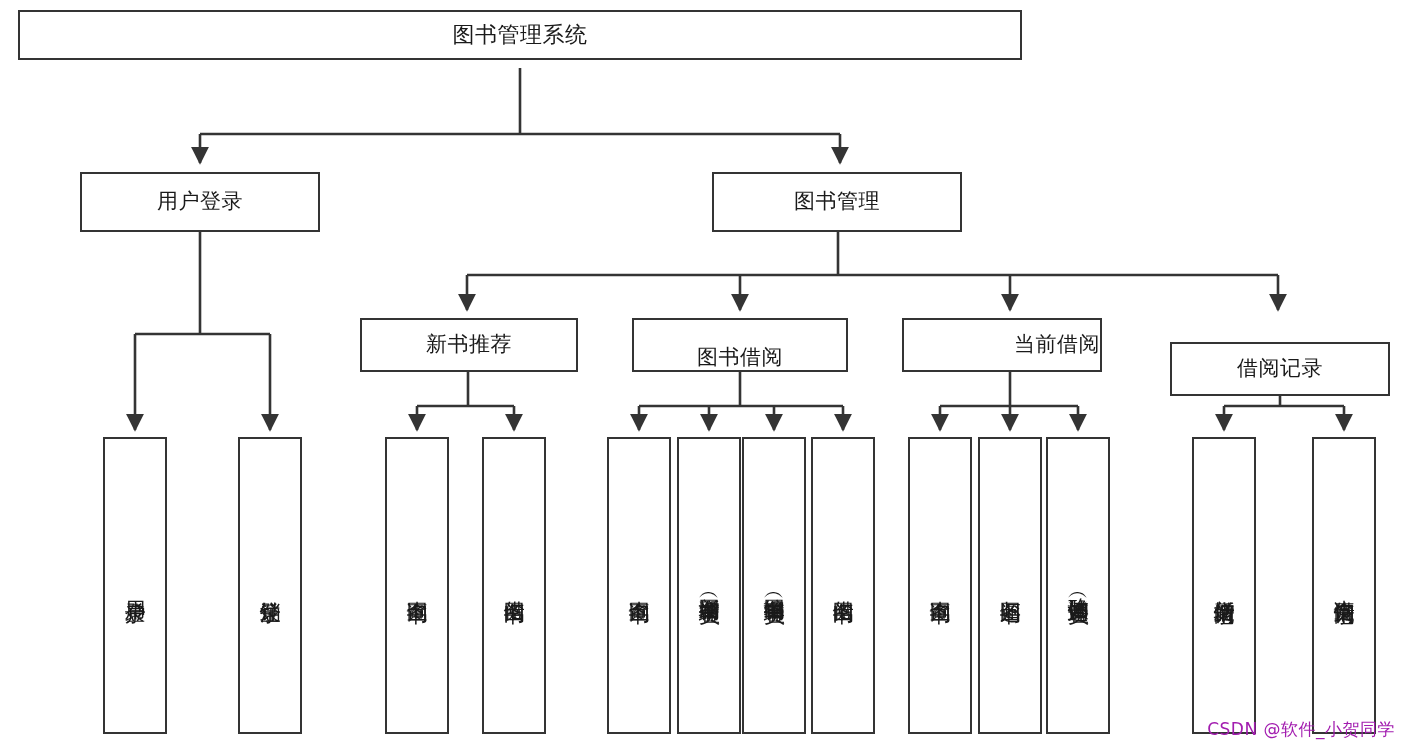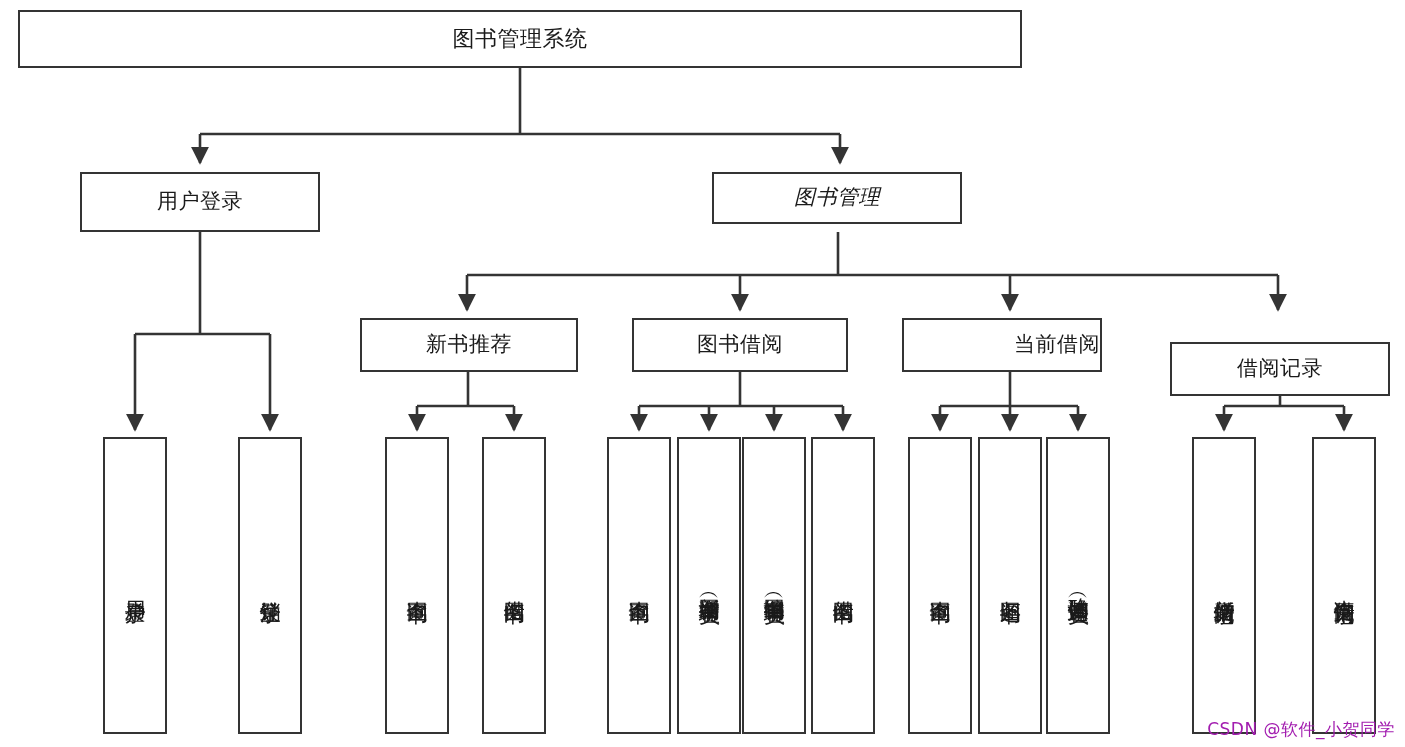--- a/index.html
+++ b/index.html
@@ -117,35 +117,35 @@
       <path d="M 1010 406 L 1010 430" marker-end="url(#arrow)"></path>
       <path d="M 1078 406 L 1078 430" marker-end="url(#arrow)"></path>
 
       <path d="M 1280 372 L 1280 406"></path>
       <path d="M 1224 406 L 1344 406"></path>
       <path d="M 1224 406 L 1224 430" marker-end="url(#arrow)"></path>
       <path d="M 1344 406 L 1344 430" marker-end="url(#arrow)"></path>
     </g>
   </svg>
 
-  <div class="node node-h node-root" style="left:18px; top:10px; width:1004px; height:58px;">
+  <div class="node node-h node-root" style="left:18px; top:10px; width:1004px; height:50px;">
     <span>图书管理系统</span>
   </div>
 
   <div class="node node-h" style="left:80px; top:172px; width:240px; height:60px;">
     <span>用户登录</span>
   </div>
-  <div class="node node-h" style="left:712px; top:172px; width:250px; height:52px;font-style:italic;">
+  <div class="node node-h" style="left:712px; top:172px; width:250px; height:60px;">
     <span>图书管理</span>
   </div>
 
   <div class="node node-h" style="left:360px; top:318px; width:218px; height:54px;">
     <span>新书推荐</span>
   </div>
-  <div class="node node-h" style="left:632px; top:318px; width:216px; height:54px;">
+  <div class="node node-h" style="left:632px; top:318px; width:216px; height:54px;align-items:flex-end;">
     <span>图书借阅</span>
   </div>
   <div class="node node-h" style="left:902px; top:318px; width:200px; height:54px;justify-content:flex-end;">
     <span>当前借阅</span>
   </div>
   <div class="node node-h" style="left:1170px; top:318px; width:220px; height:54px;margin-top:24px;">
     <span>借阅记录</span>
   </div>
 
   <div class="node node-v" style="left:103px; top:437px; width:64px; height:297px;">

